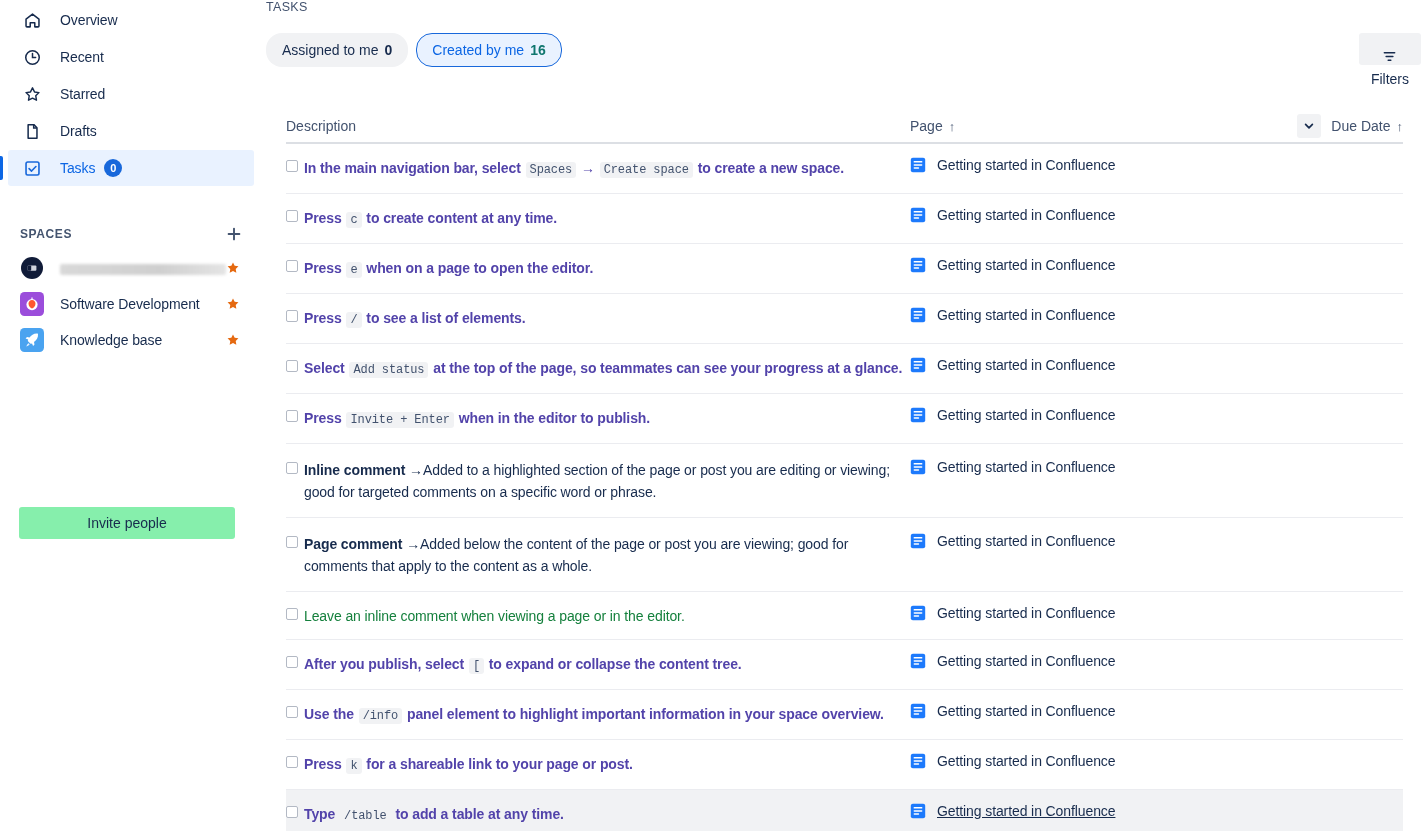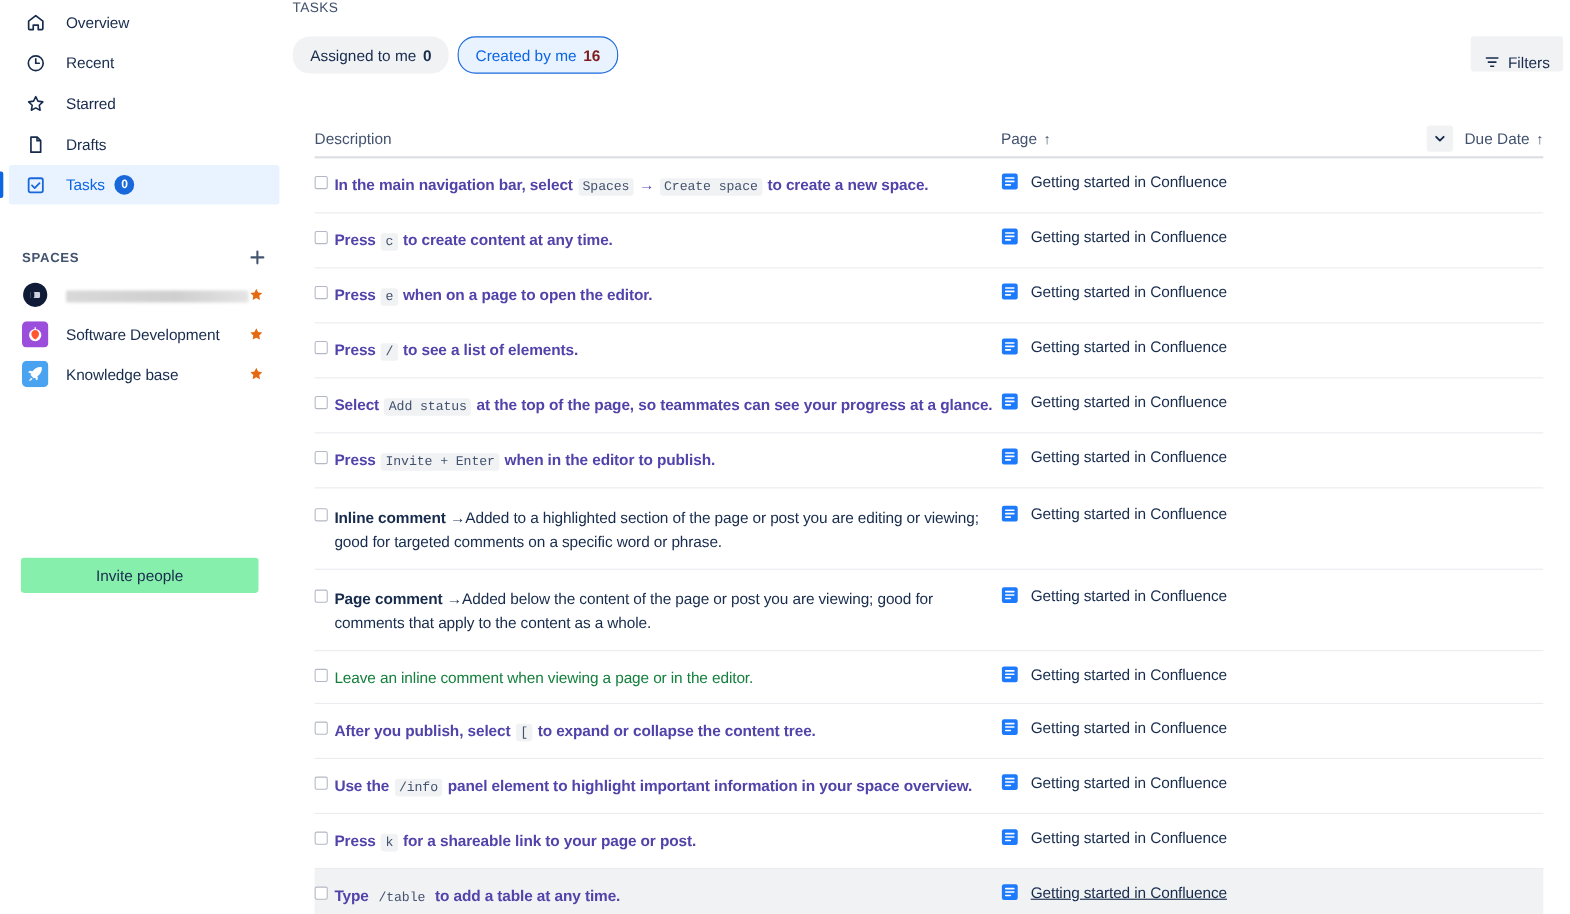--- a/index.html
+++ b/index.html
@@ -161,34 +161,35 @@
     background: #f1f2f4;
     border: 1px solid transparent;
     color: #172b4d;
   }
   .pill.inactive b { font-weight: 700; margin-left: 6px; color: #172b4d; }
   .pill.active {
     background: #e9f2ff;
     border: 1px solid #1868db;
     color: #0c66e4;
   }
-  .pill.active b { font-weight: 700; margin-left: 6px; color: #7f1d1d; }
+  .pill.active b { font-weight: 700; margin-left: 6px; color: #0f766e; }
 
   .filters-btn {
     position: absolute;
     right: 4px; top: 0;
     height: 32px;
     background: #f1f2f4;
     border: none; border-radius: 3px;
     padding: 16px 12px;
-    display: inline-flex; align-items: flex-start; gap: 7px;
+    display: inline-flex; align-items: center; gap: 7px;
     font-family: "Liberation Sans", sans-serif;
     font-size: 14px; font-weight: 500;
     color: #172b4d;
     cursor: pointer;
+    flex-direction: column;
   }
 
   
   .table {
     position: absolute;
     left: 24px; right: 24px;
     top: 110px;
   }
   .thead {
     display: flex; align-items: center;

